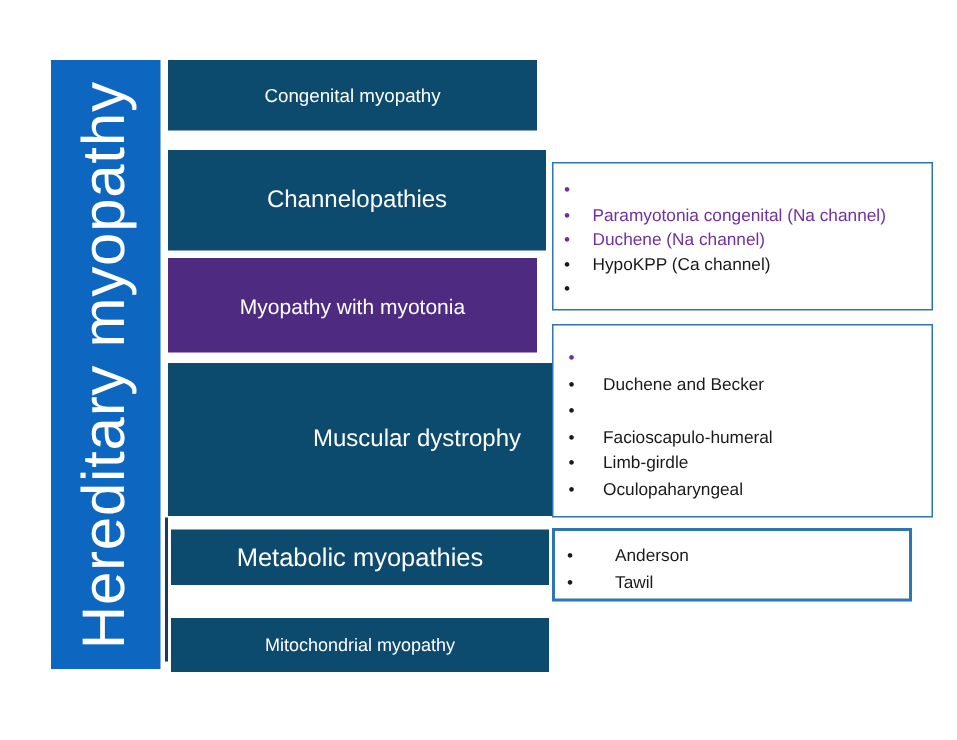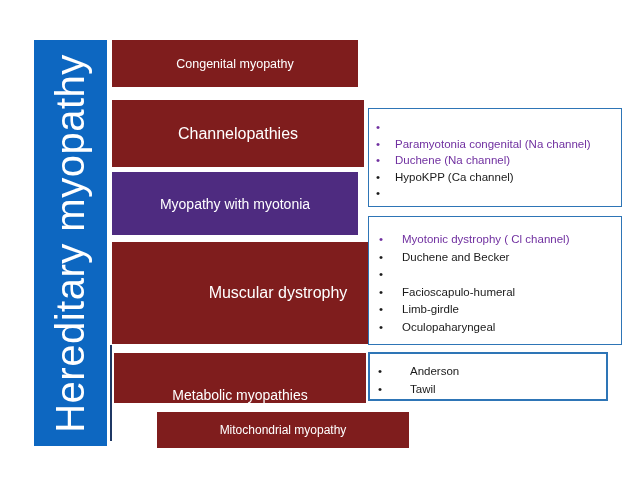--- a/index.html
+++ b/index.html
@@ -6,28 +6,28 @@
   .canvas{
     position:relative;width:638px;height:493px;background:#ffffff;
     font-family:"Liberation Sans",sans-serif;overflow:hidden;
   }
   
   .vbar{position:absolute;left:34px;top:40px;width:73px;height:406px;
     background:#0d67c1;display:flex;align-items:center;justify-content:center;}
   .vbar-text{transform:rotate(-90deg);white-space:nowrap;color:#ffffff;
     font-size:40px;letter-spacing:.5px;}
   
-  .cat{position:absolute;background:#7f1d1d;color:#ffffff;display:flex;
+  .cat{position:absolute;background:#0c4a6e;color:#ffffff;display:flex;
     align-items:center;justify-content:center;text-align:center;}
   #cat-congenital{left:112px;top:40px;width:246px;height:47px;font-size:12.5px;}
   #cat-channelopathies{left:112px;top:100px;width:252px;height:67px;font-size:16px;}
   #cat-myotonia{left:112px;top:172px;width:246px;height:63px;background:#4e2b80;font-size:14px;}
   #cat-muscular{left:112px;top:242px;width:246px;height:102px;font-size:16px;padding-left:43px;}
-  #cat-metabolic{left:114px;top:353px;width:252px;height:50px;font-size:14px;align-items:flex-end;}
-  #cat-mitochondrial{left:114px;top:412px;width:252px;height:36px;font-size:12px;margin-left:43px;}
+  #cat-metabolic{left:114px;top:353px;width:252px;height:37px;font-size:17px;}
+  #cat-mitochondrial{left:114px;top:412px;width:252px;height:36px;font-size:12px;}
   
   .vline{position:absolute;left:110px;top:345px;width:2px;height:96px;background:#1f3864;}
   
   .detail{position:absolute;background:#ffffff;border:1.5px solid #2e75b6;
     color:#1a1a1a;font-size:11.5px;box-sizing:border-box;}
   #detail-channelopathies{left:368px;top:108px;width:254px;height:99px;padding-top:10px;}
   #detail-muscular{left:368px;top:216px;width:254px;height:129px;padding-top:14px;}
   #detail-metabolic{left:368px;top:352px;width:240px;height:49px;padding-top:8px;border-width:2px;}
   .li{display:flex;align-items:baseline;}
   #detail-channelopathies .li{line-height:16.5px;padding-left:7px;}
@@ -86,21 +86,20 @@
       <span>HypoKPP (Ca channel)</span>
     </div>
     <div class="li">
       <span class="bullet">•</span>
     </div>
   </div>
 
   <div class="detail" id="detail-muscular">
     <div class="li purple">
       <span class="bullet">•</span>
-      <span>Myotonic dystrophy ( Cl channel)</span>
     </div>
     <div class="li">
       <span class="bullet">•</span>
       <span>Duchene and Becker</span>
     </div>
     <div class="li">
       <span class="bullet">•</span>
     </div>
     <div class="li">
       <span class="bullet">•</span>

